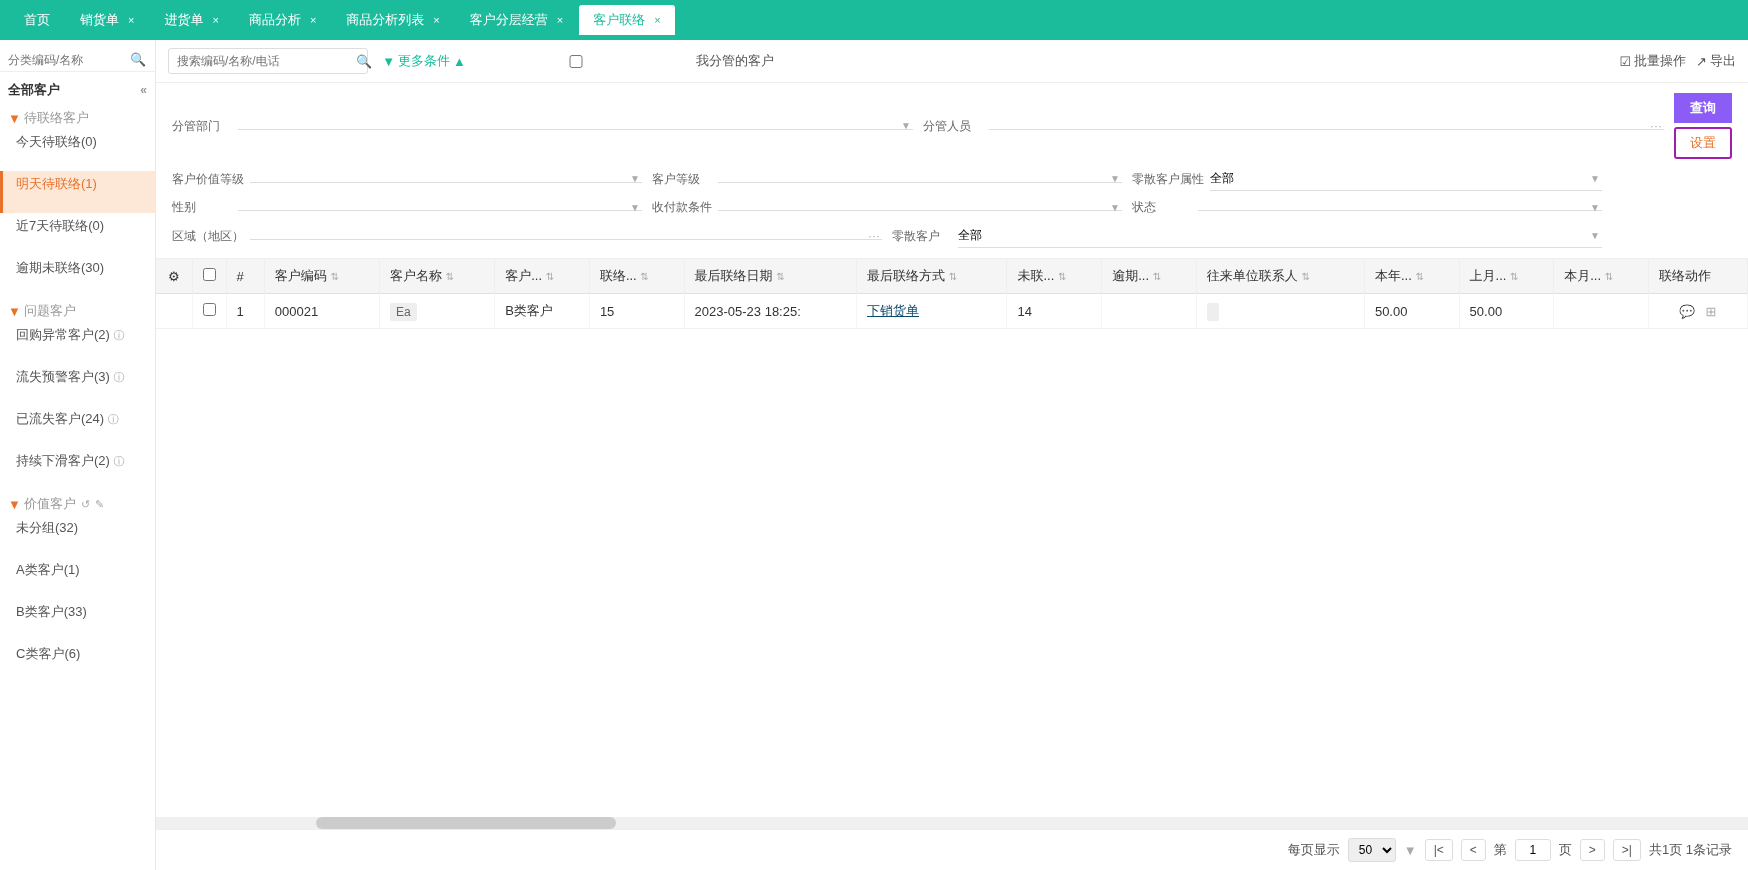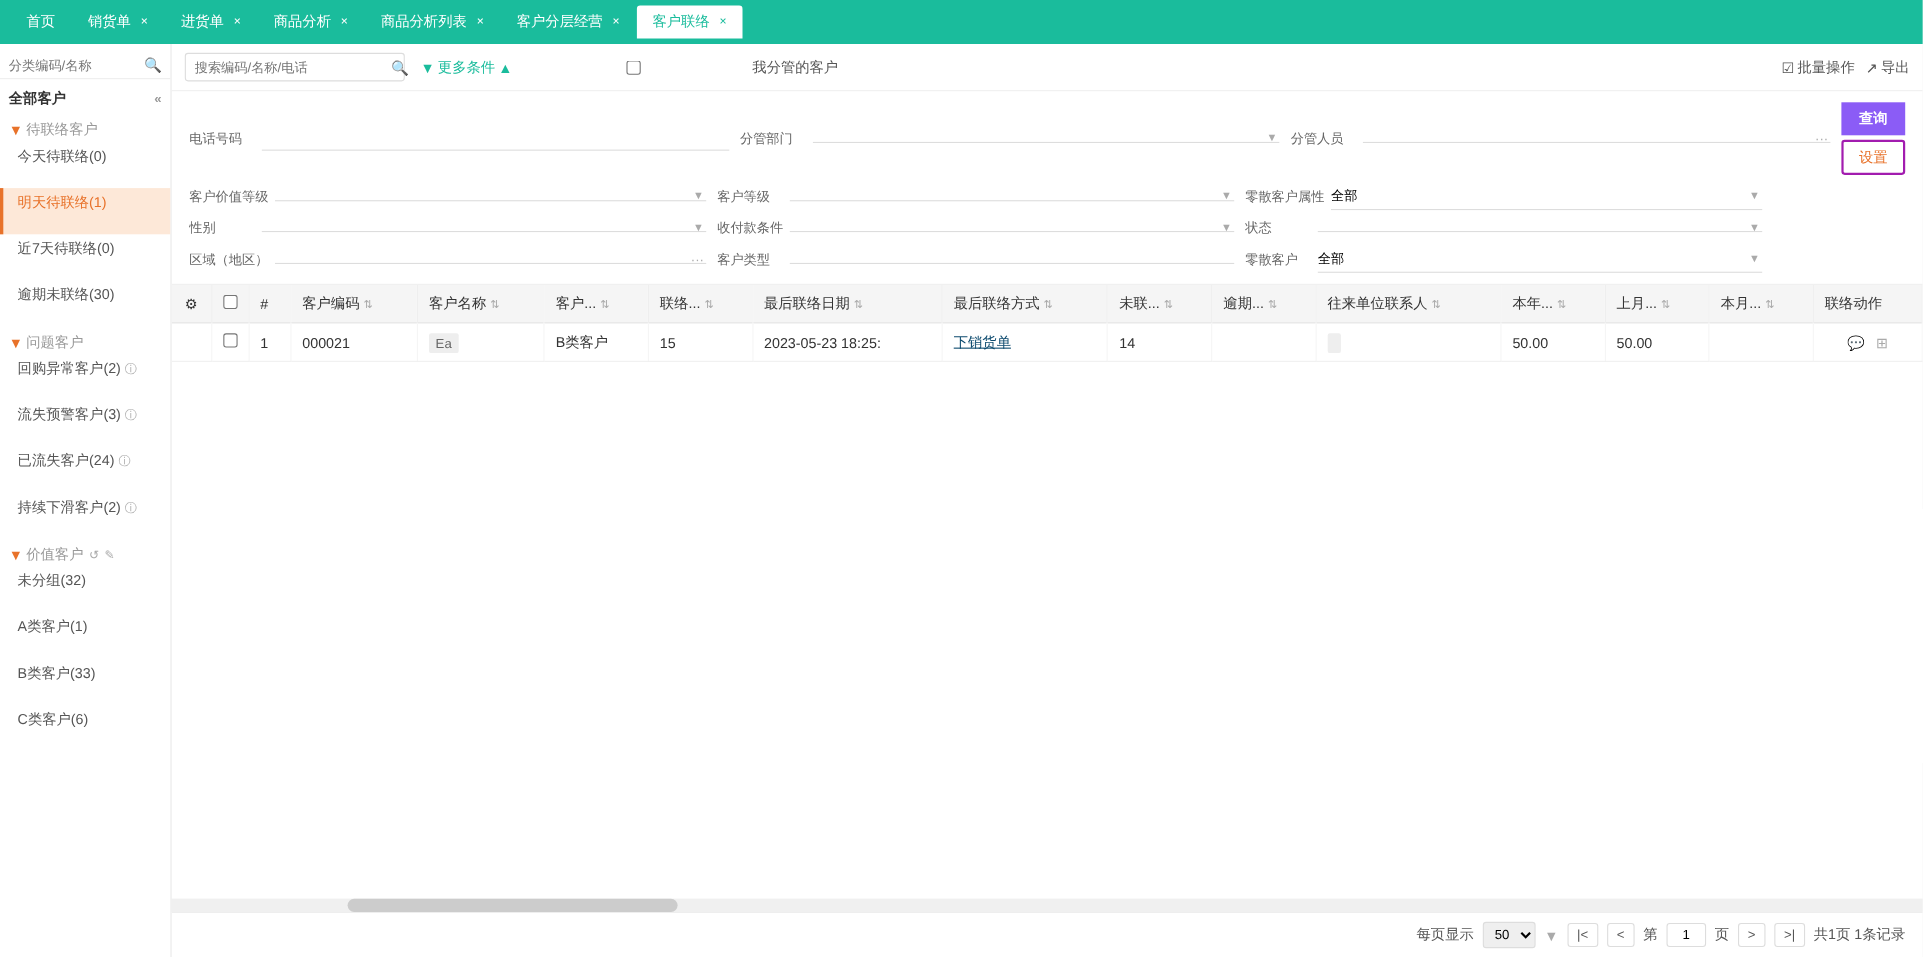--- a/index.html
+++ b/index.html
@@ -118,21 +118,21 @@
       background: none;
       cursor: pointer;
       font-size: 12px;
       display: flex;
       align-items: center;
       gap: 3px;
     }
     .my-customer-check {
       display: flex;
       align-items: center;
-      gap: 8px;
+      gap: 20px;
       font-size: 12px;
       color: #555;
       cursor: pointer;
     }
     .search-bar-right {
       margin-left: auto;
       display: flex;
       align-items: center;
       gap: 10px;
     }
@@ -445,24 +445,20 @@
           <span>↗</span>
           <span>导出</span>
         </button>
       </div>
     </div>
 
     <div class="filter-panel">
 
       <div class="filter-row">
         <div class="filter-item">
-          <span class="filter-label">电话号码</span>
-          <input class="filter-input" type="text" style="flex: 1 1 0%;">
-        </div>
-        <div class="filter-item">
           <span class="filter-label">分管部门</span>
           <div class="filter-select-wrap" style="flex:2;">
             <span style="flex:1;font-size:12px;color:#333;"></span>
             <span class="chevron">▼</span>
           </div>
         </div>
         <div class="filter-item">
           <span class="filter-label">分管人员</span>
           <div class="filter-select-wrap" style="flex:2;">
             <span style="flex:1;font-size:12px;color:#333;"></span>
@@ -524,26 +520,20 @@
         </div>
         <div style="width:120px;"></div>
       </div>
 
       <div class="filter-row">
         <div class="filter-item">
           <span class="filter-label">区域（地区）</span>
           <div class="filter-select-wrap" style="flex:1;">
             <span style="flex:1;font-size:12px;"></span>
             <span class="dots">···</span>
-          </div>
-        </div>
-        <div class="filter-item">
-          <span class="filter-label">客户类型</span>
-          <div class="filter-select-wrap" style="flex:1;">
-            <span style="flex:1;font-size:12px;"></span>
           </div>
         </div>
         <div class="filter-item">
           <span class="filter-label">零散客户</span>
           <div class="filter-select-wrap" style="flex:1;">
             <span style="flex:1;font-size:12px;">全部</span>
             <span class="chevron">▼</span>
           </div>
         </div>
         <div style="width:120px;"></div>

